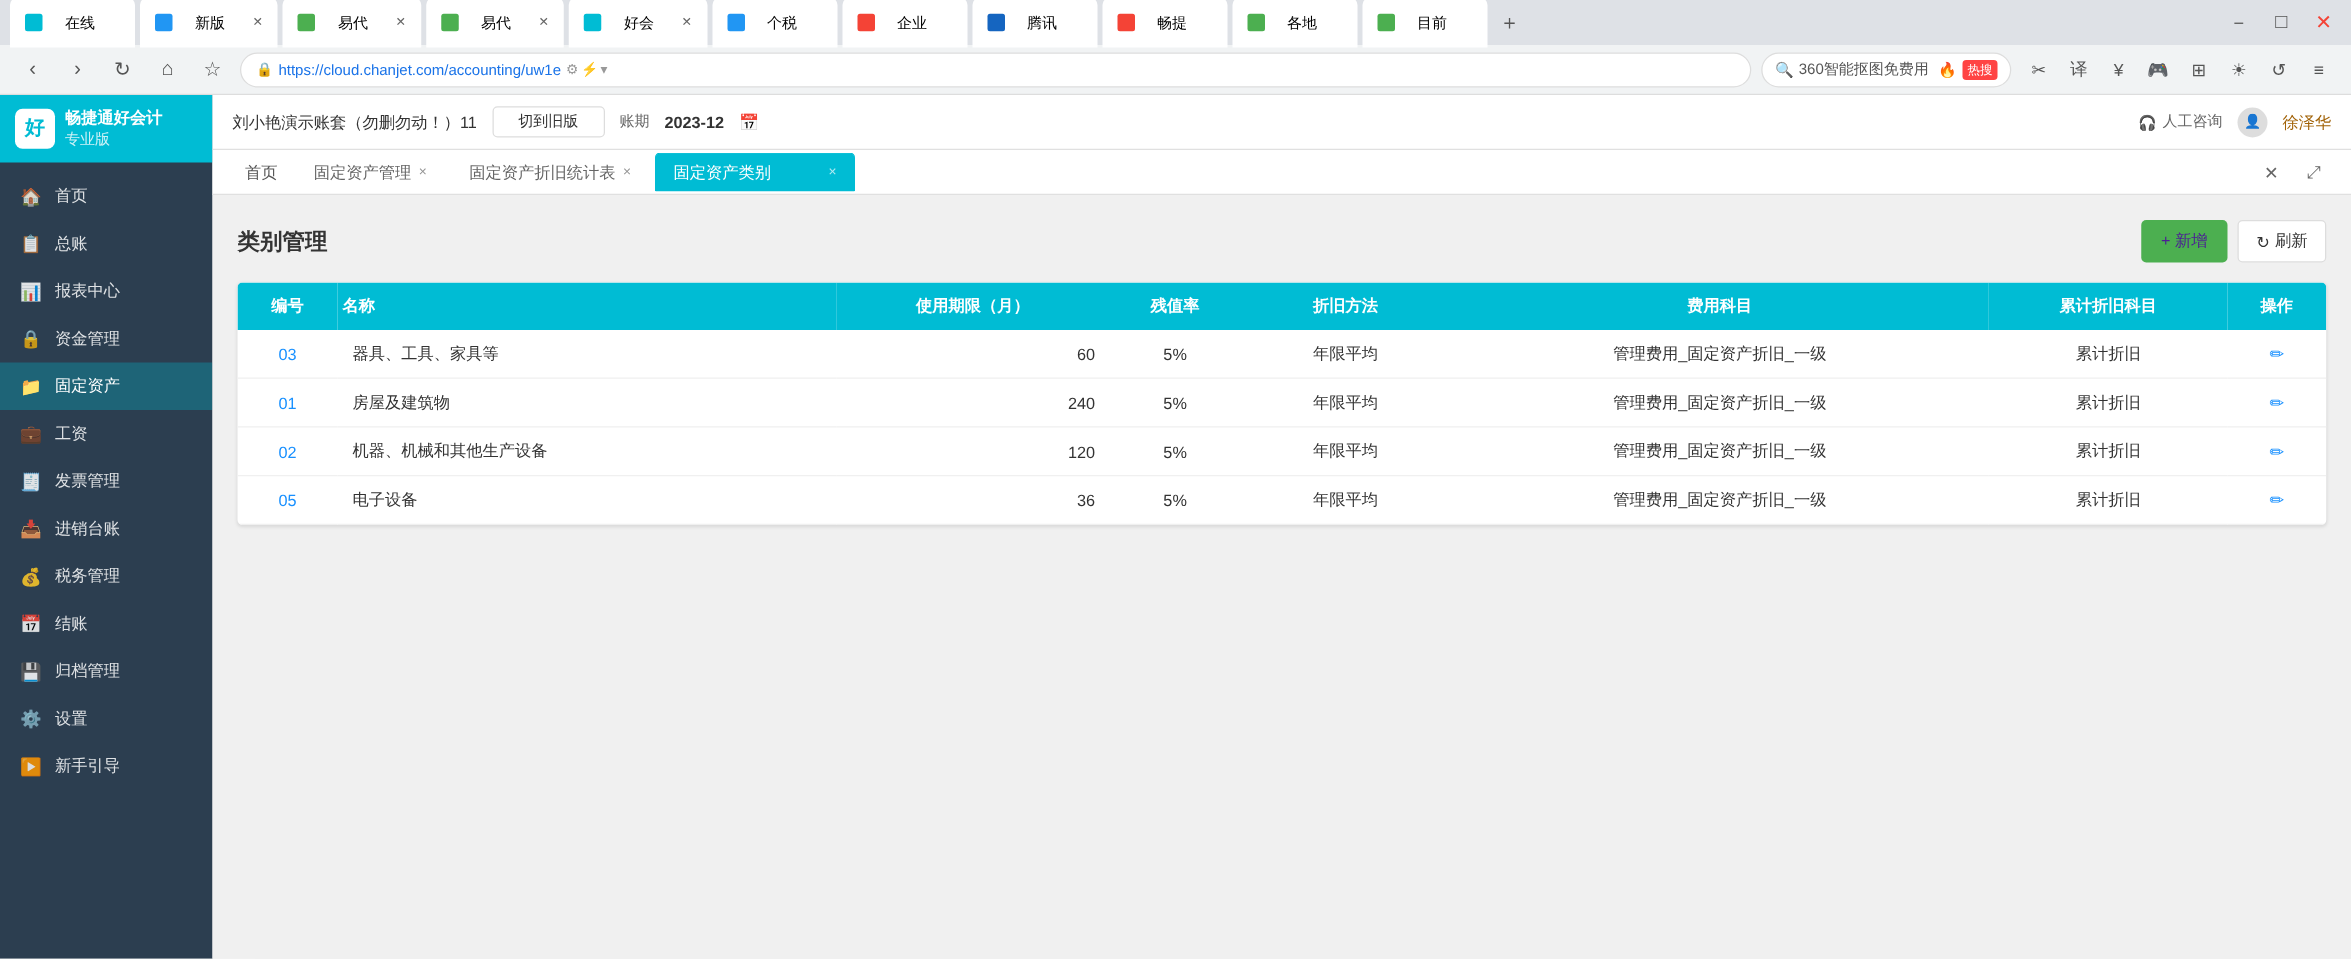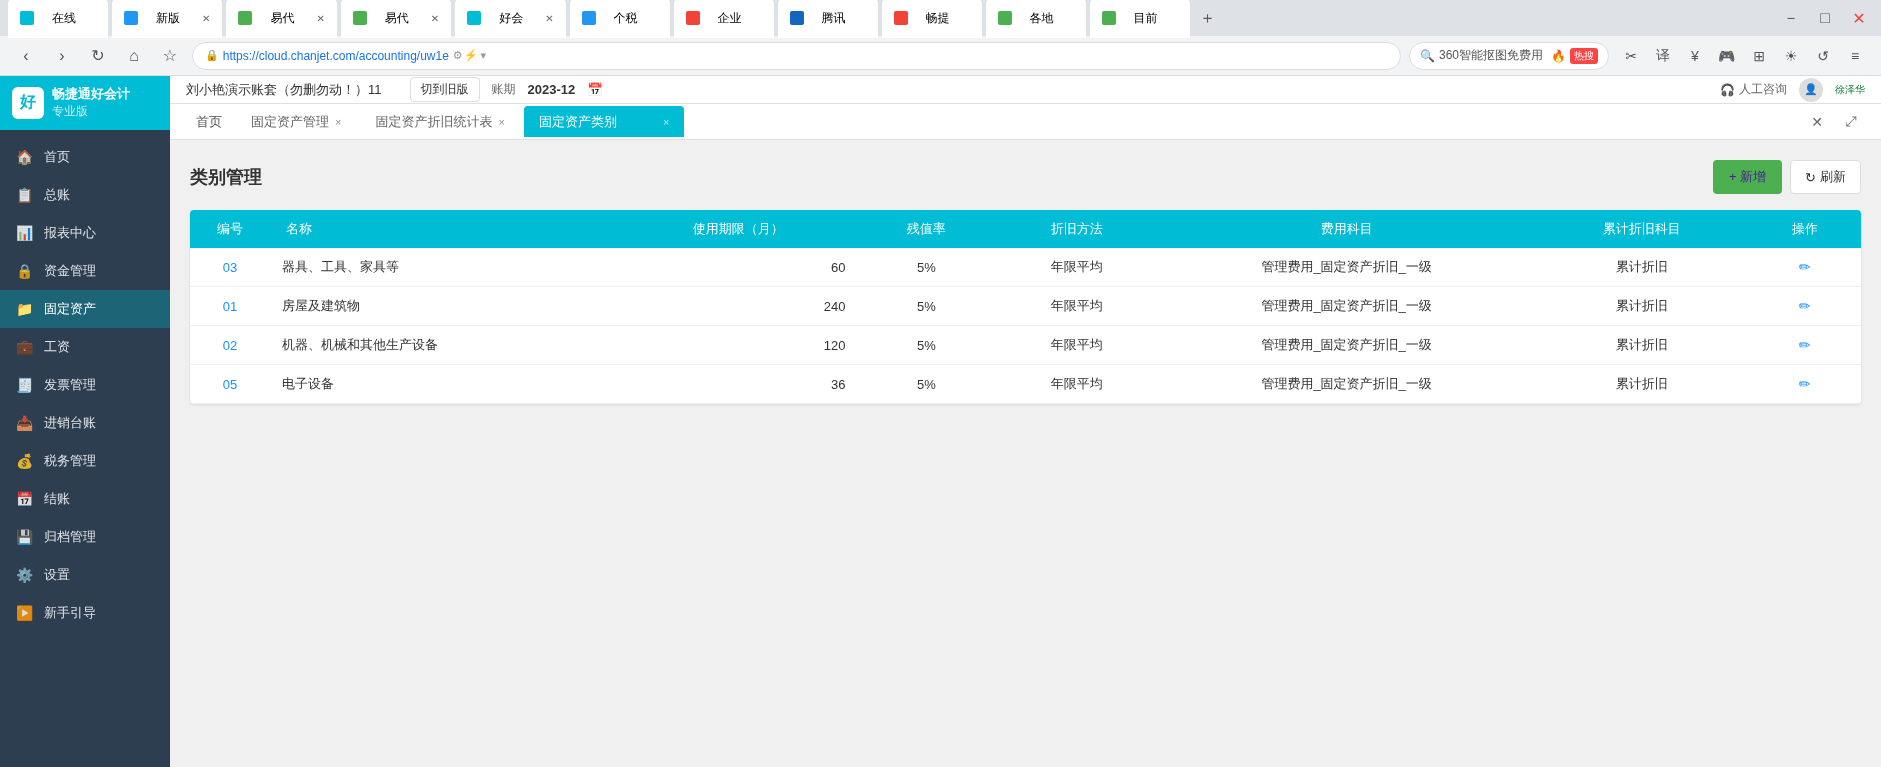--- a/index.html
+++ b/index.html
@@ -31,50 +31,50 @@
     .sidebar-logo .logo-sub { font-size: 12px; color: rgba(255,255,255,0.8); }
     .sidebar-nav { flex: 1; padding: 8px 0; overflow-y: auto; }
     .sidebar-item { display: flex; align-items: center; gap: 10px; padding: 10px 16px; cursor: pointer; color: rgba(255,255,255,0.85); font-size: 13px; transition: background 0.2s; }
     .sidebar-item.active { background: rgba(0,188,212,0.3); color: #fff; }
     .sidebar-item .item-icon { font-size: 14px; width: 18px; text-align: center; }
 
     
     .main-content { flex: 1; display: flex; flex-direction: column; background: #f0f0f0; overflow: hidden; }
 
     
-    .app-header { background: #fff; border-bottom: 1px solid #e0e0e0; padding: 0 16px; height: 28px; display: flex; align-items: center; justify-content: space-between; gap: 34px; }
+    .app-header { background: #fff; border-bottom: 1px solid #e0e0e0; padding: 0 16px; height: 44px; display: flex; align-items: center; justify-content: space-between; gap: 34px; }
     .header-left { display: flex; align-items: center; gap: 12px; }
     .company-name { font-size: 13px; color: #333; }
     .period-label { color: #666; font-size: 12px; }
     .period-value { color: #333; font-size: 13px; font-weight: bold; }
-    .switch-btn { background: #fff; border: 1px solid #ddd; border-radius: 4px; padding: 3px 10px; font-size: 12px; cursor: pointer; color: #333; margin-left: 16px; }
+    .switch-btn { background: #fff; border: 1px solid #ddd; border-radius: 4px; padding: 3px 20px; font-size: 12px; cursor: pointer; color: #333; }
     .calendar-icon { color: #999; cursor: pointer; }
     .header-right { display: flex; align-items: center; gap: 12px; }
     .service-btn { color: #666; font-size: 12px; display: flex; align-items: center; gap: 4px; cursor: pointer; }
-    .user-name { color: #15803d; font-size: 10px; }
+    .user-name { color: #a16207; font-size: 13px; }
 
     
     .page-tabs { background: #fff; border-bottom: 1px solid #e0e0e0; display: flex; align-items: center; padding: 0 16px; height: 36px; gap: 4px; }
     .page-tab { padding: 6px 14px; font-size: 13px; cursor: pointer; color: #666; border-radius: 4px 4px 0 0; display: flex; align-items: center; gap: 6px; border: 1px solid transparent; border-bottom: none; }
     .page-tab.active { background: #00bcd4; color: #fff; border-color: #00bcd4; gap: 46px; }
     .page-tab .tab-close { font-size: 11px; color: currentColor; opacity: 0.7; }
     .page-tab-plain { color: #555; background: none; padding: 6px 10px; font-size: 13px; cursor: pointer; }
 
     
     .content-area { flex: 1; padding: 20px; overflow-y: auto; }
     .page-header { display: flex; align-items: center; justify-content: space-between; margin-bottom: 16px; }
     .page-title { font-size: 18px; font-weight: bold; color: #333; }
     .header-actions { display: flex; gap: 8px; }
     .btn-add { background: #4caf50; color: #4c1d95; border: none; border-radius: 4px; padding: 7px 16px; font-size: 13px; cursor: pointer; display: flex; align-items: center; gap: 4px; }
     .btn-refresh { background: #fff; color: #333; border: 1px solid #ddd; border-radius: 4px; padding: 7px 14px; font-size: 13px; cursor: pointer; display: flex; align-items: center; gap: 4px; }
 
     
     .data-table { width: 100%; border-collapse: collapse; background: #fff; border-radius: 4px; overflow: hidden; box-shadow: 0 1px 3px rgba(0,0,0,0.1); }
     .data-table thead tr { background: #00bcd4; color: #fff; }
-    .data-table thead th { padding: 10px 16px; text-align: center; font-size: 13px; font-weight: normal; white-space: nowrap; }
+    .data-table thead th { padding: 10px 4px; text-align: center; font-size: 13px; font-weight: bold; white-space: nowrap; }
     .data-table thead th:first-child { width: 80px; }
     .data-table tbody tr { border-bottom: 1px solid #f0f0f0; }
     .data-table tbody td { padding: 10px 12px; font-size: 13px; color: #333; text-align: center; }
     .data-table tbody td.code { color: #1890ff; cursor: pointer; }
     .data-table tbody td.name { text-align: left; }
     .data-table tbody td.num { text-align: right; }
     .edit-btn { background: none; border: none; cursor: pointer; color: #1890ff; font-size: 14px; }
   </style>
 </head>
 <body>

